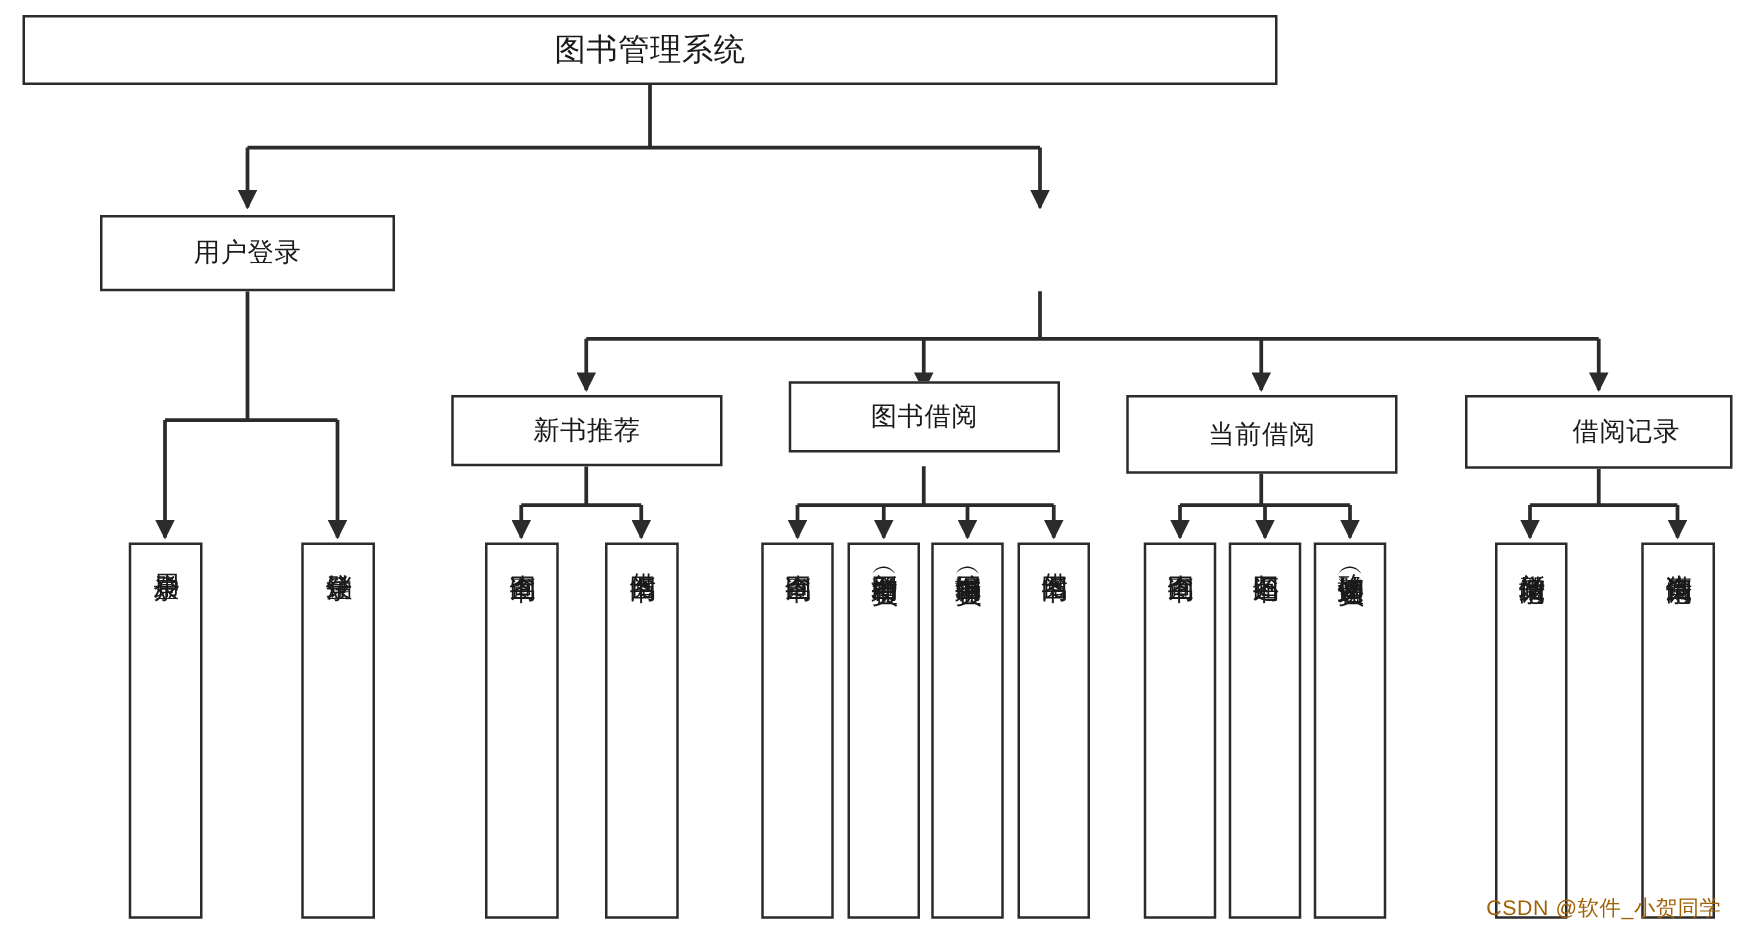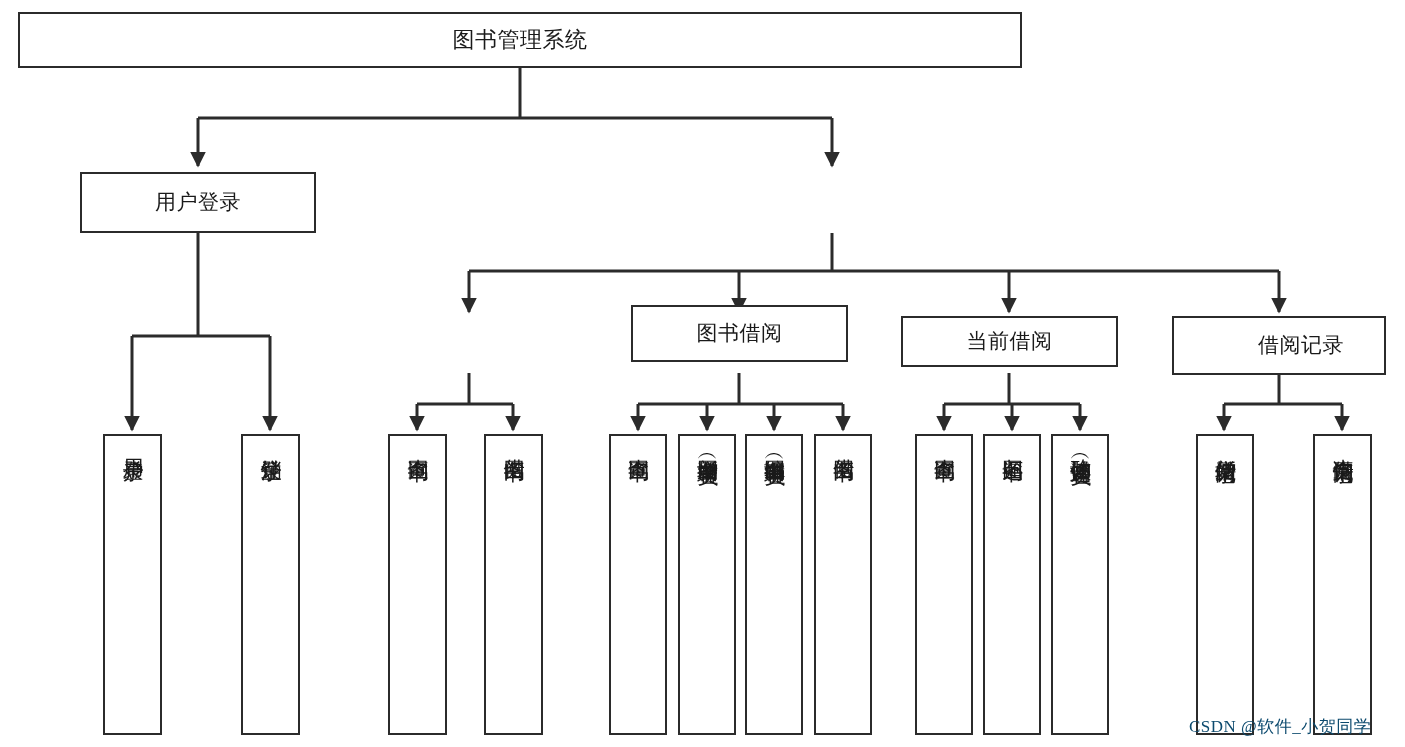--- a/index.html
+++ b/index.html
@@ -39,42 +39,42 @@
   .node .label {
     display: block;
     line-height: 1.18;
     letter-spacing: 0.5px;
     white-space: nowrap;
   }
   .node.horiz .label {
     font-size: 21px;
   }
   .node.root .label {
-    font-size: 22px;
+    font-size: 25px;
   }
   .node.vert {
     align-items: flex-start;
     padding-top: 6px;
   }
   .node.vert .label {
     writing-mode: vertical-rl;
     text-orientation: upright;
     font-size: 21px;
     line-height: 1.12;
     letter-spacing: 1px;
     white-space: pre;
   }
   .watermark {
     position: absolute;
-    color: #0c4a6e;
+    color: #a16207;
     font-size: 17px;
     letter-spacing: 0.5px;
     white-space: nowrap;
     z-index: 5;
-    font-family: Liberation Serif, serif;
+    font-family: Liberation Sans, sans-serif;
   }
 </style>
 </head>
 <body>
 
 <div id="canvas">
 
   <svg id="edges" viewBox="0 0 1405 747" xmlns="http://www.w3.org/2000/svg">
     <defs>
       <marker id="arrow" viewBox="0 0 10 10" refX="9" refY="5" markerWidth="5.2" markerHeight="5.2" orient="auto-start-reverse">
@@ -126,24 +126,27 @@
   </svg>
 
   <div class="node horiz root" style="left:18px; top:12px; width:1004px; height:56px;">
     <span class="label">图书管理系统</span>
   </div>
 
   <div class="node horiz" style="left:80px; top:172px; width:236px; height:61px;">
     <span class="label">用户登录</span>
   </div>
 
+  <div class="node horiz" style="left:361px; top:316px; width:217px; height:57px;">
+    <span class="label">新书推荐</span>
+  </div>
   <div class="node horiz" style="left:631px; top:305px; width:217px; height:57px;">
     <span class="label">图书借阅</span>
   </div>
-  <div class="node horiz" style="left:901px; top:316px; width:217px; height:51px;">
+  <div class="node horiz" style="left:901px; top:316px; width:217px; height:63px;">
     <span class="label">当前借阅</span>
   </div>
   <div class="node horiz" style="left:1172px; top:316px; width:214px; height:59px;padding-left:44px;">
     <span class="label">借阅记录</span>
   </div>
 
   <div class="node vert" style="left:103px; top:434px; width:59px; height:301px;">
     <span class="label">用户登录</span>
   </div>
   <div class="node vert" style="left:241px; top:434px; width:59px; height:301px;">

